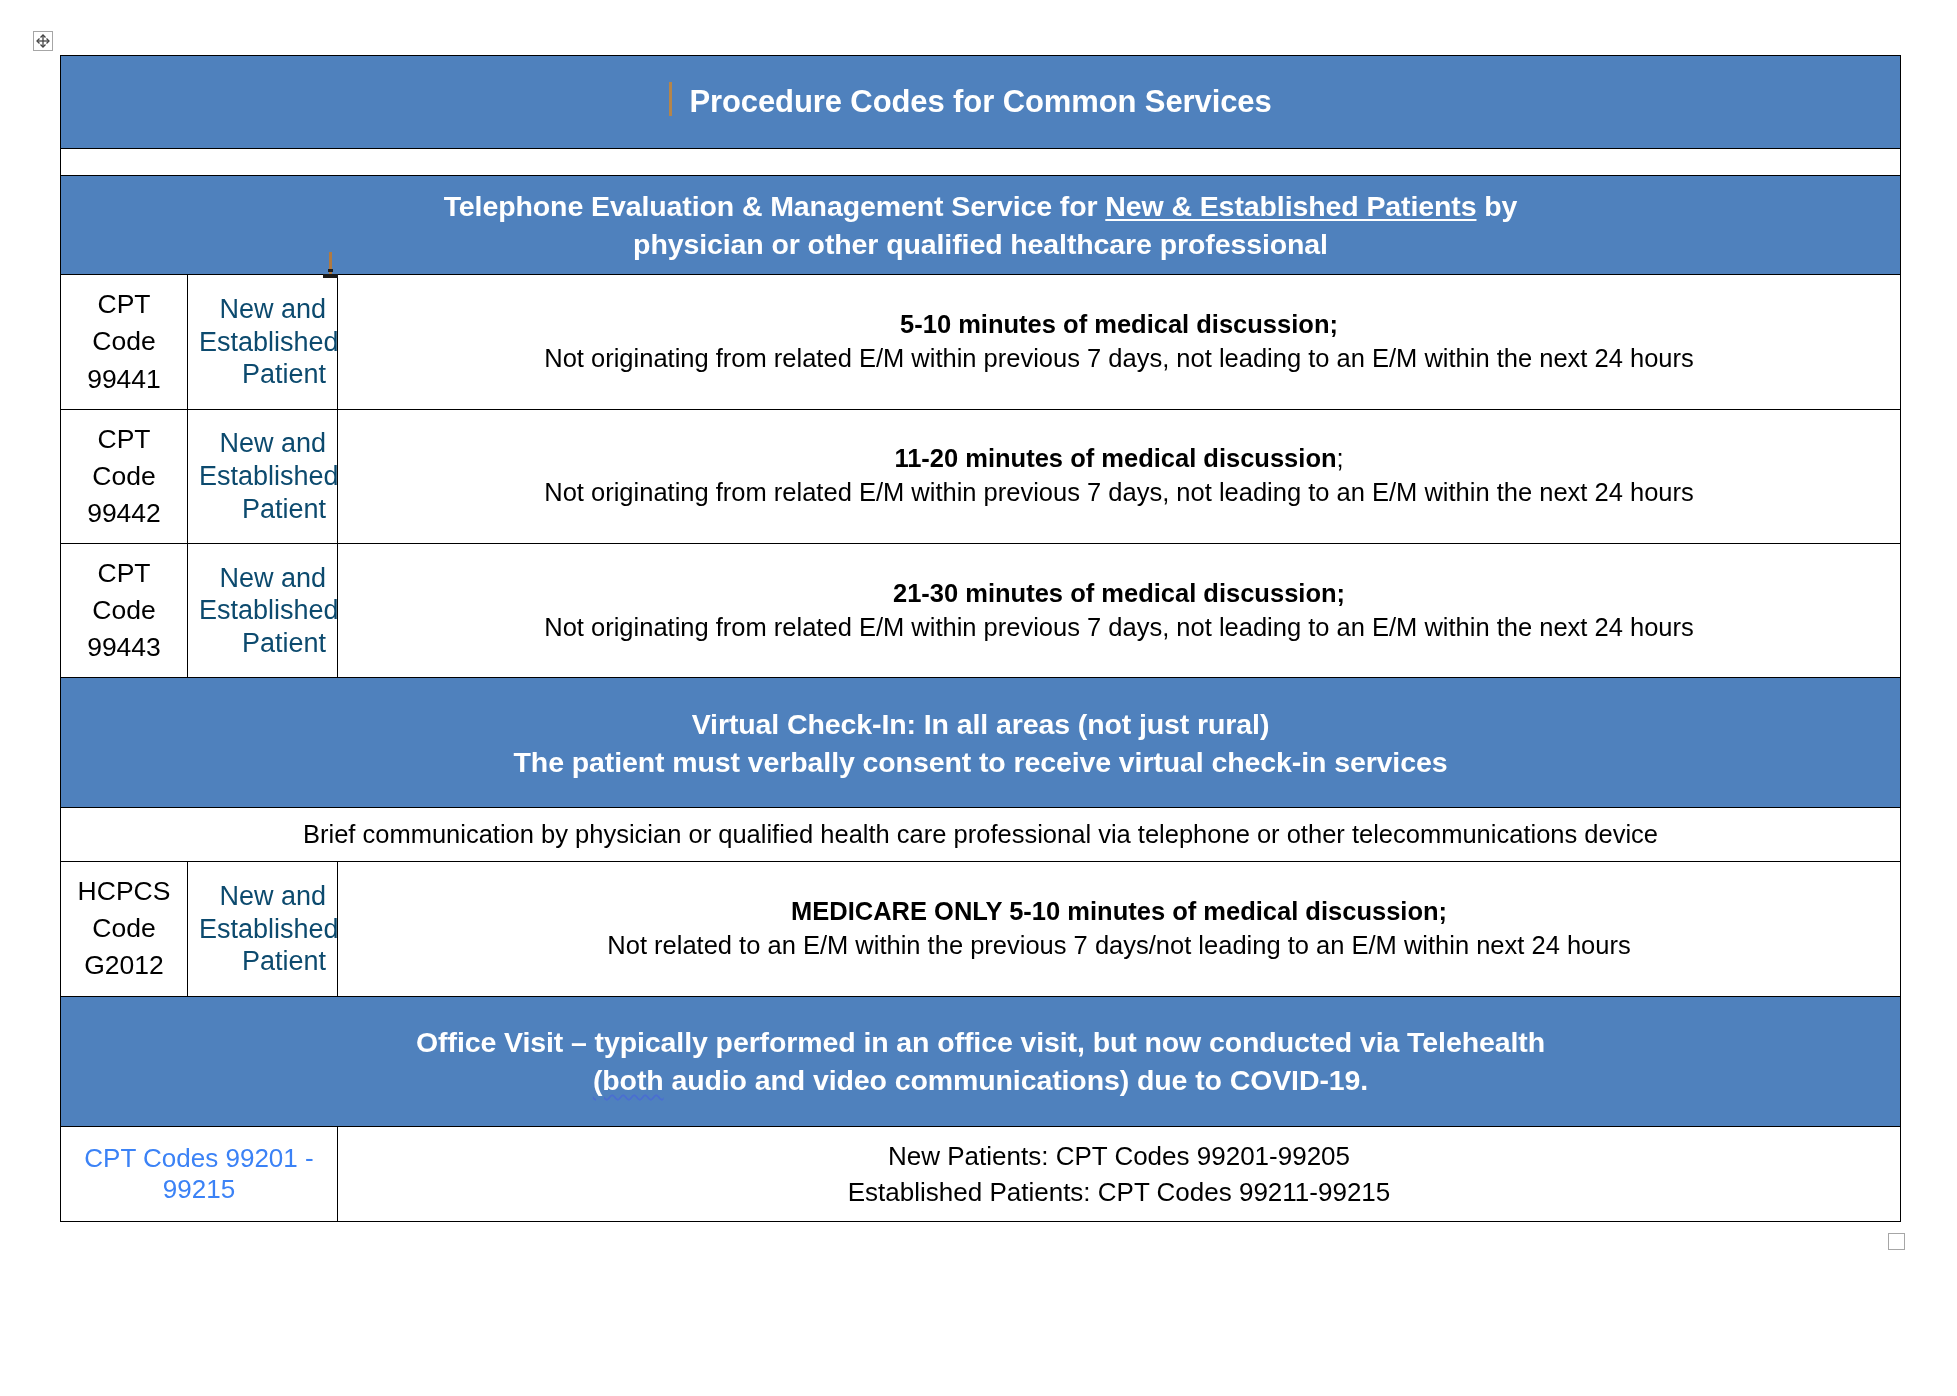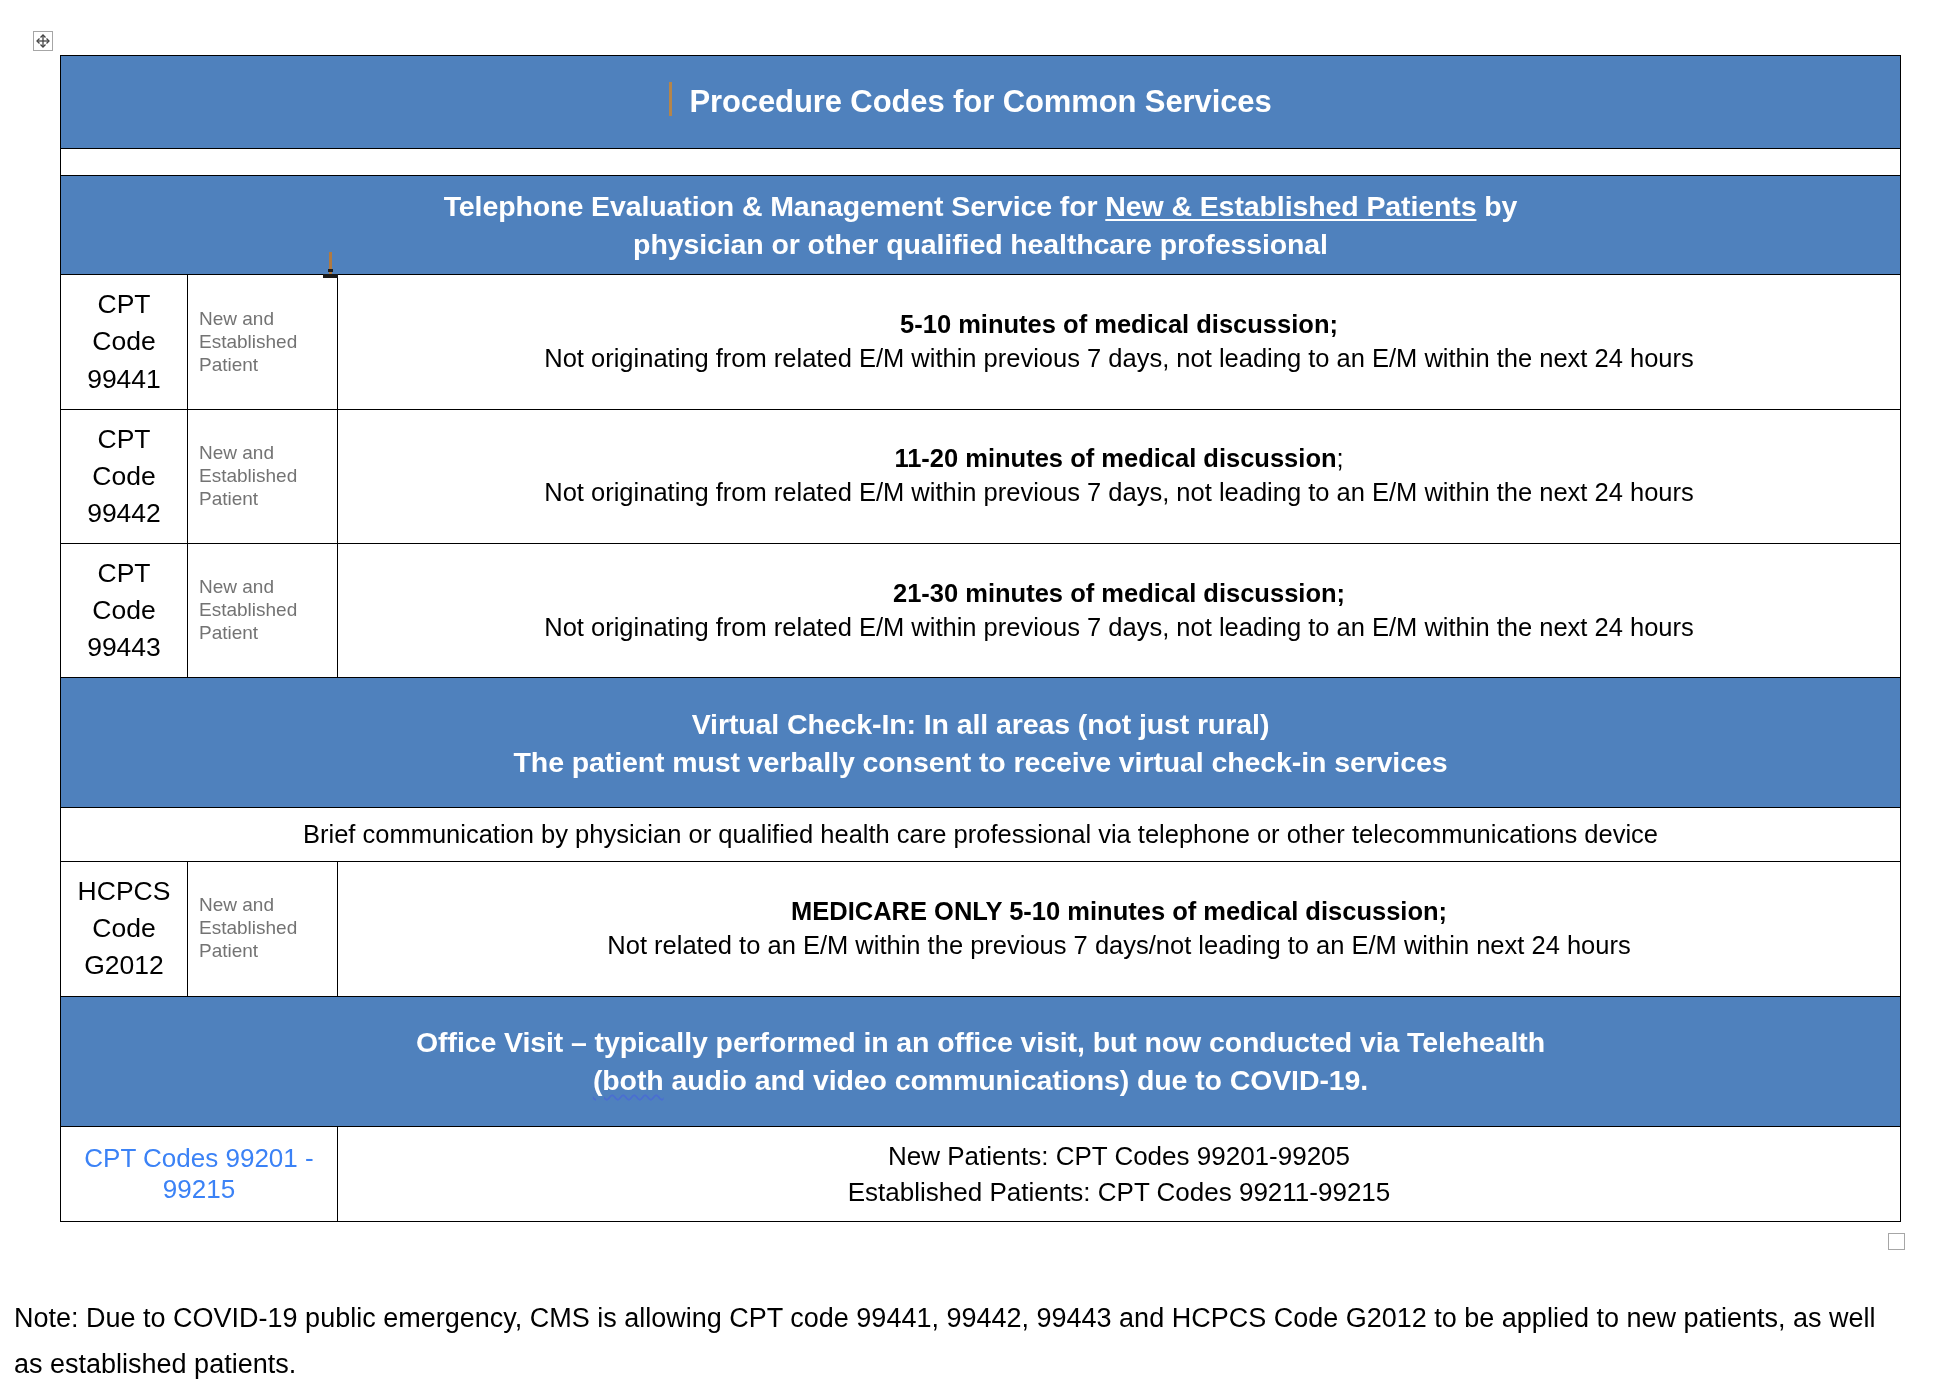--- a/index.html
+++ b/index.html
@@ -72,23 +72,23 @@
   .sec-head-tall { height: 130px; }
 
   .code-cell {
     text-align: center;
     font-size: 26.5px;
     color: #000;
     line-height: 1.40;
     padding: 6px 4px;
   }
   .patient-cell {
-    text-align: left;
-    font-size: 19px;
-    color: #737373;
+    text-align: right;
+    font-size: 27px;
+    color: #0c4a6e;
     line-height: 1.21;
     padding: 6px 4px;
   }
   .desc-cell {
     text-align: center;
     font-size: 25.5px;
     color: #000000;
     line-height: 1.33;
     padding: 8px 12px;
   }
@@ -249,15 +249,14 @@
   <div class="resize-handle"></div>
 
   <div class="caret"></div>
 
   <div class="ibeam">
     <div class="stem"></div>
     <div class="bar2"></div>
     <div class="bar"></div>
   </div>
 
-  <div class="note">Note: Due to COVID-19 public emergency, CMS is allowing CPT code 99441, 99442, 99443 and HCPCS Code G2012 to be applied to new patients, as well as established patients.</div>
 
 </div>
 
 </body></html>

